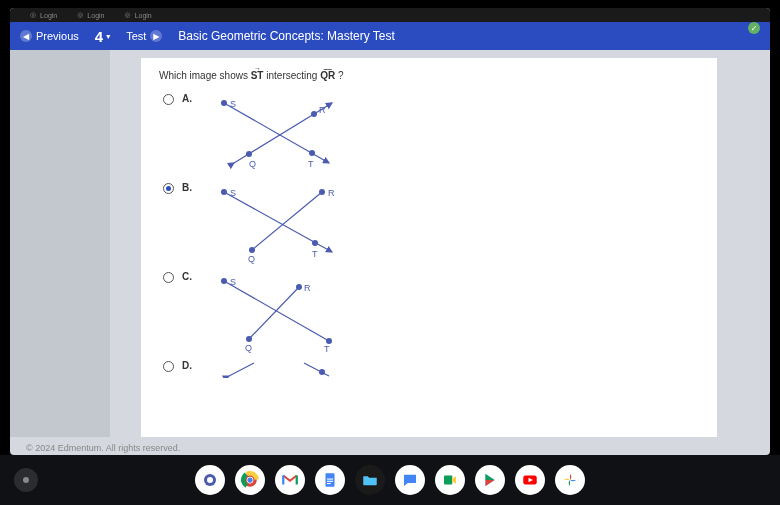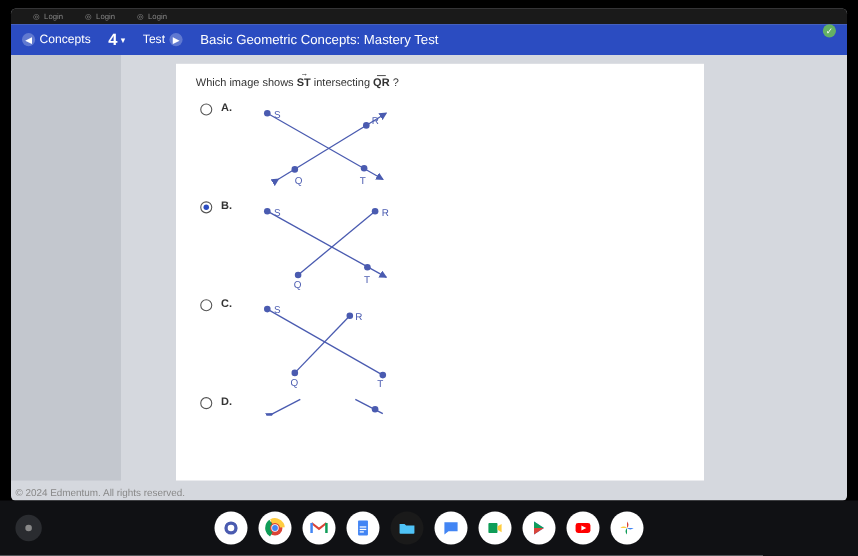--- a/index.html
+++ b/index.html
@@ -58,21 +58,21 @@
     position: absolute;
     top: 42px; left: 0; right: 0; bottom: 18px;
     overflow: hidden;
   }
   .left-bar {
     position: absolute; left: 0; top: 0; bottom: 0; width: 100px;
     background: #c3c7ce;
   }
   .card {
     position: absolute;
-    left: 150px; top: 8px; width: 480px; bottom: 0;
+    left: 131px; top: 8px; width: 576px; bottom: 0;
     background: #fff;
     padding: 12px 18px 0;
     font-size: 10px;
     color: #333;
   }
   .question { margin-bottom: 10px; }
   .math-ray::before { content: "→"; position: absolute; font-size: 7px; top: -6px; left: 50%; transform: translateX(-50%); letter-spacing: -1px;}
   .math-seg::before { content: "—"; position: absolute; font-size: 8px; top: -6px; left: 50%; transform: translateX(-50%);}
   .math { position: relative; font-weight: bold; display: inline-block; }
   .options { display: flex; flex-direction: column; gap: 4px; padding-left: 4px; }
@@ -86,21 +86,21 @@
     background: #2b4cc1; border-radius: 50%;
   }
   .opt-label { width: 14px; font-weight: bold; font-size: 10px; margin-top: 2px; flex-shrink: 0;}
   .diagram { width: 150px; flex-shrink: 0; }
   .diagram svg { display: block; }
   .pt-label { font-size: 9px; fill: #4a5bb0; font-family: Arial; }
   .line { stroke: #4a5bb0; stroke-width: 1.2; }
   .dot { fill: #4a5bb0; }
   .arrow { fill: #4a5bb0; }
   .footer {
-    position: absolute; left: 4px; bottom: 2px; font-size: 9px; color: #888;
+    position: absolute; left: 16px; bottom: 2px; font-size: 9px; color: #888;
   }
   .top-right-check {
     position: absolute; right: 10px; top: 14px; color: #fff;
     width: 12px; height: 12px; border-radius: 50%; background: #64b164;
     display: flex; align-items: center; justify-content: center; font-size: 8px;
   }
   
   .taskbar {
     position: absolute; left: 0; right: 0; bottom: 0; height: 50px;
     background: #101114;
@@ -128,21 +128,21 @@
   <div class="browser-tabs">
     <span class="tab">◎ <span>Login</span></span>
     <span class="tab">◎ <span>Login</span></span>
     <span class="tab">◎ <span>Login</span></span>
   </div>
   <div class="top-right-check">✓</div>
 
   <div class="header">
     <div class="nav-btn">
       <span class="circle-icon">◀</span>
-      <span>Concepts</span>
+      <span>Previous</span>
     </div>
     <div class="page-num">
       <span class="num">4</span>
       <span class="caret">▾</span>
     </div>
     <div class="nav-btn">
       <span>Test</span>
       <span class="circle-icon">▶</span>
     </div>
     <div class="title">Basic Geometric Concepts: Mastery Test</div>

